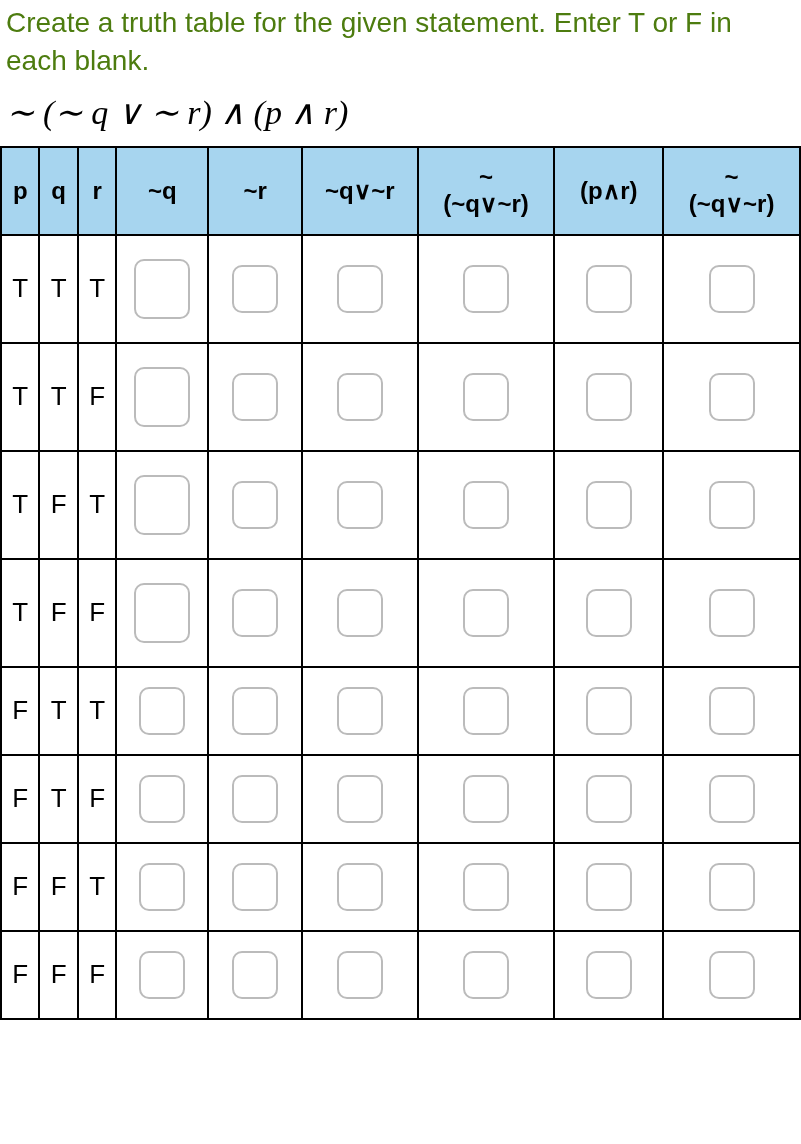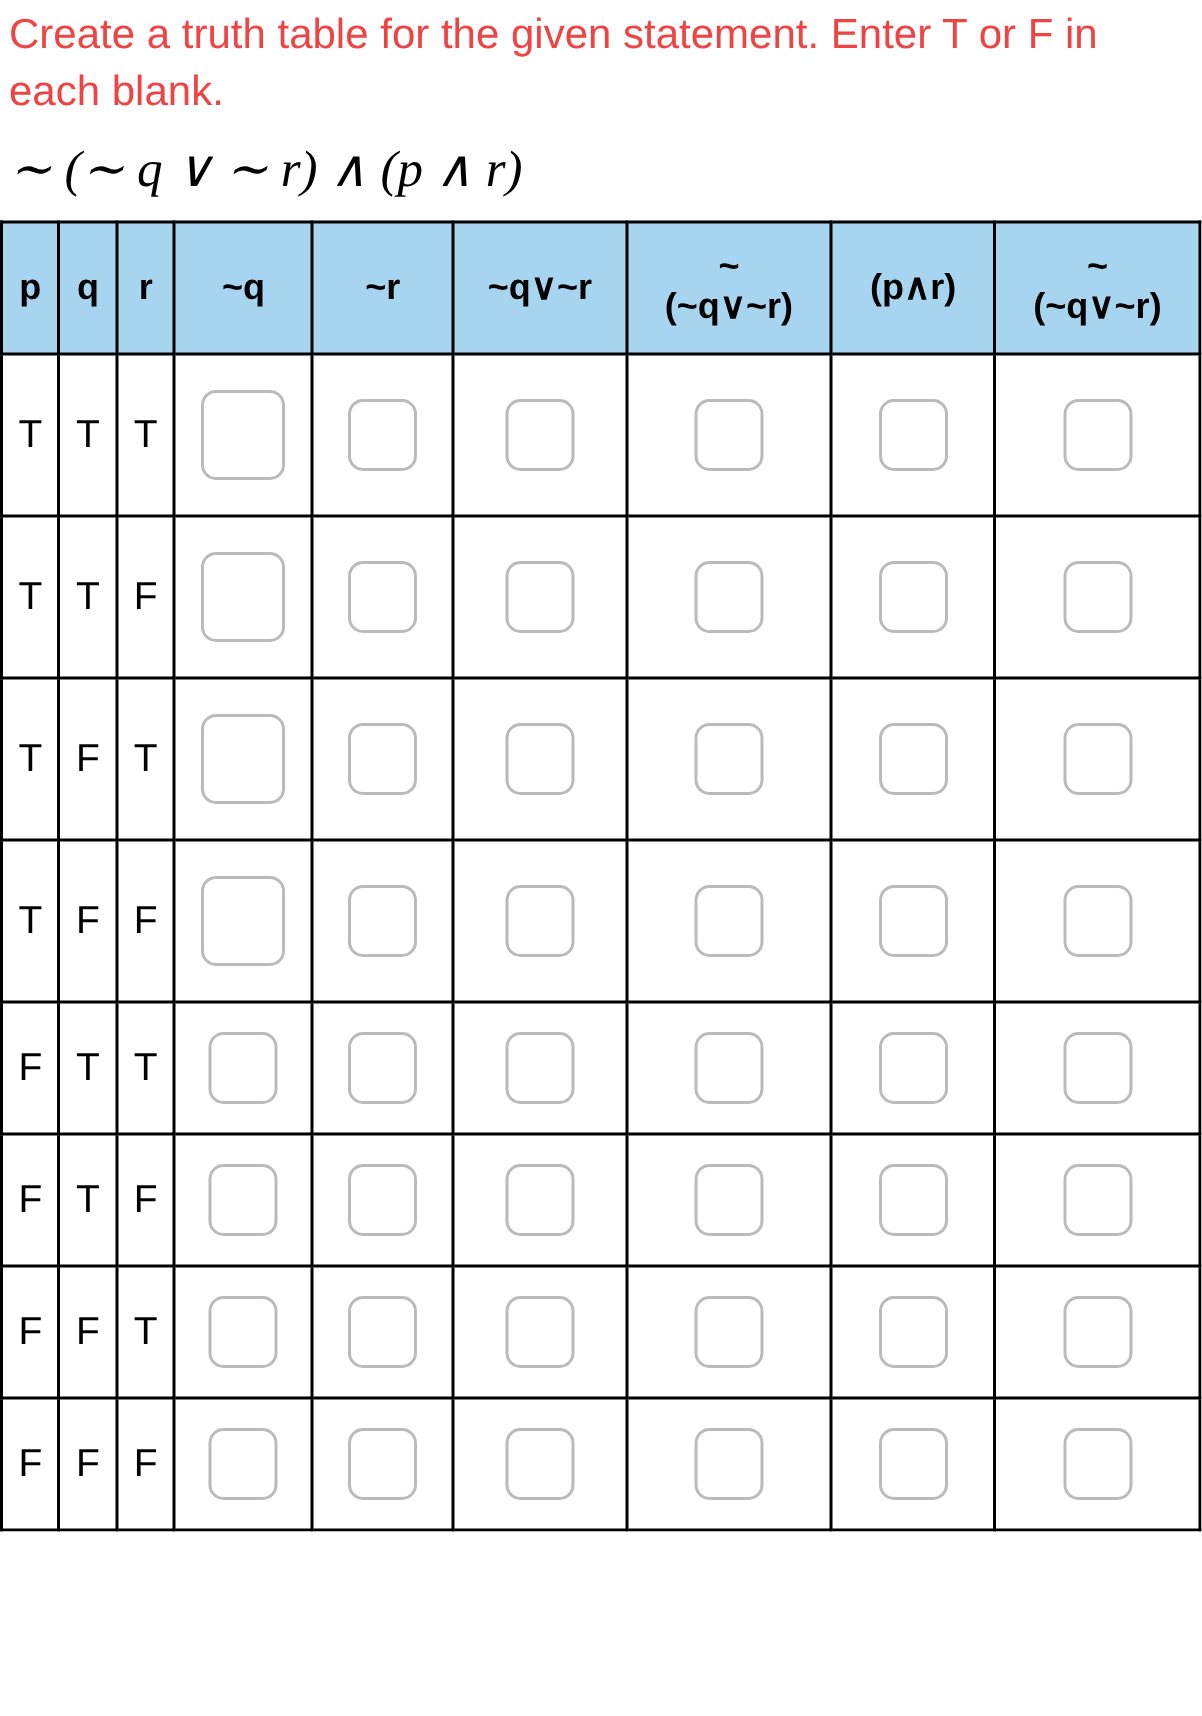--- a/index.html
+++ b/index.html
@@ -8,21 +8,21 @@
     padding: 0;
     font-family: "Segoe UI", Arial, sans-serif;
     background: #ffffff;
     color: #000000;
     width: 801px;
   }
   .instructions {
     font-size: 28px;
     line-height: 1.35;
     padding: 4px 6px 8px 6px;
-    color: #ef4444;
+    color: #4d7c0f;
   }
   .formula {
     font-size: 34px;
     padding: 4px 6px 14px 6px;
     font-family: "Cambria Math", "Times New Roman", serif;
     font-style: italic;
   }
   table {
     border-collapse: collapse;
     width: 100%;

